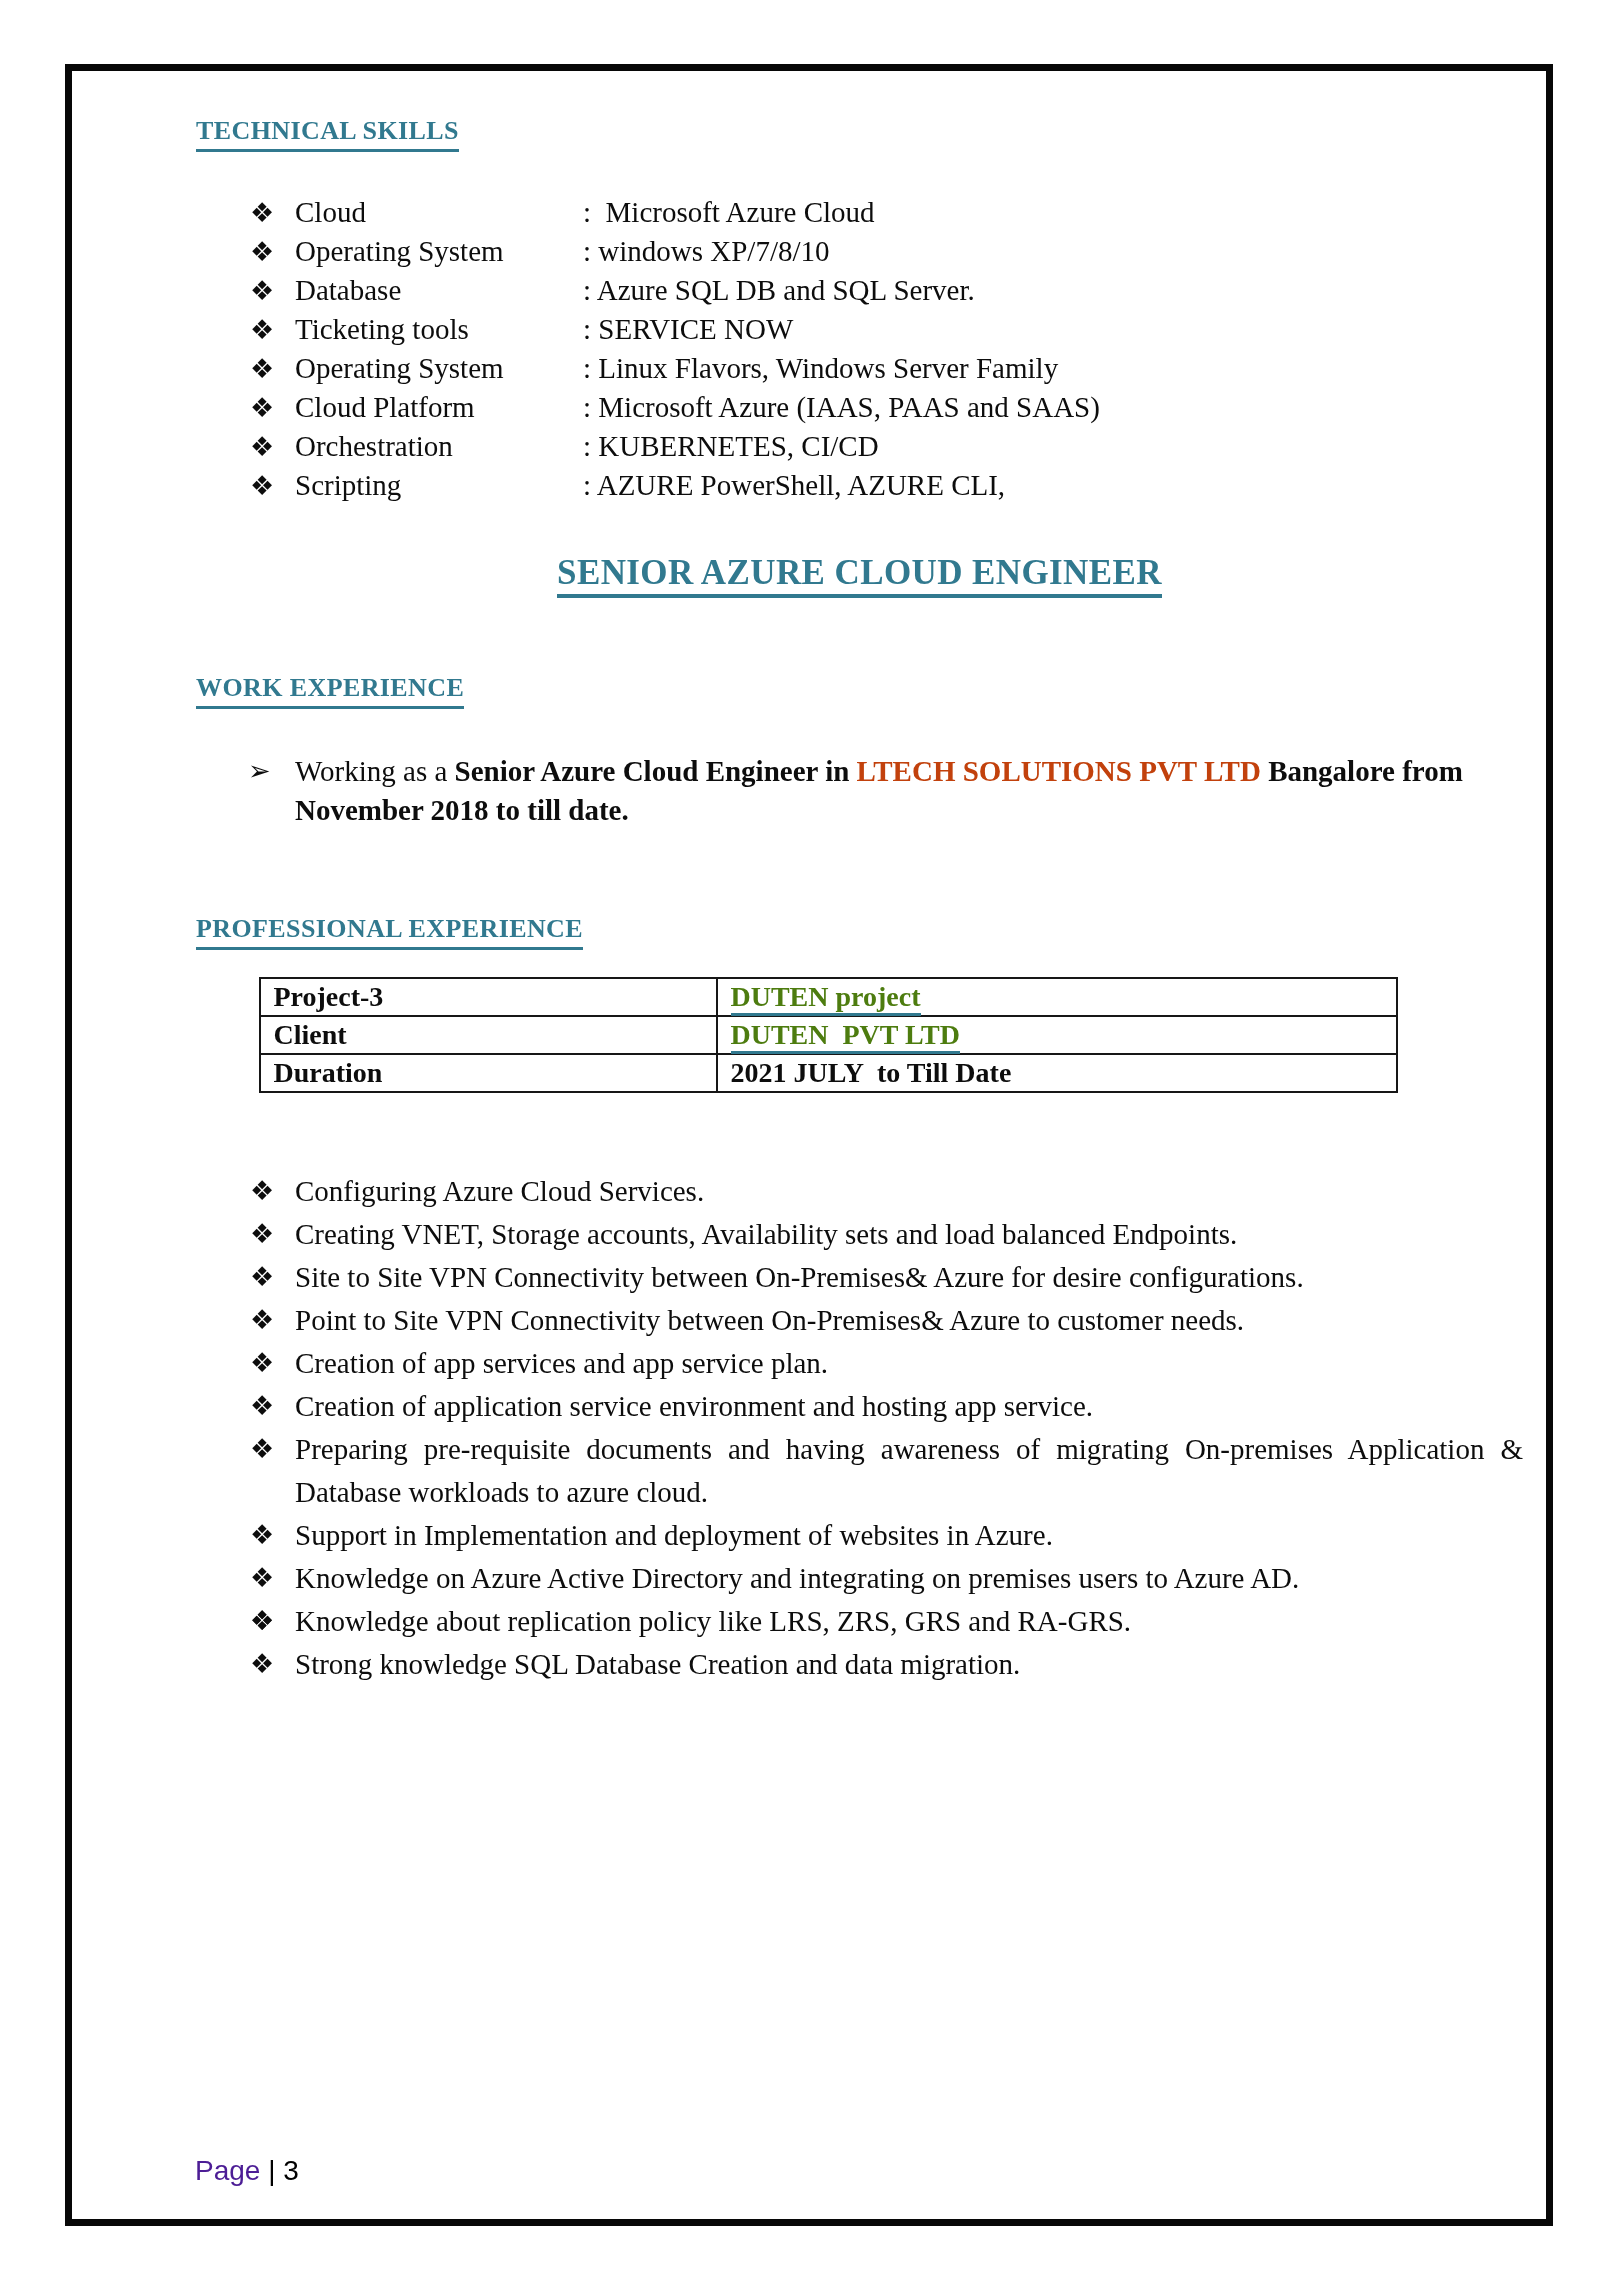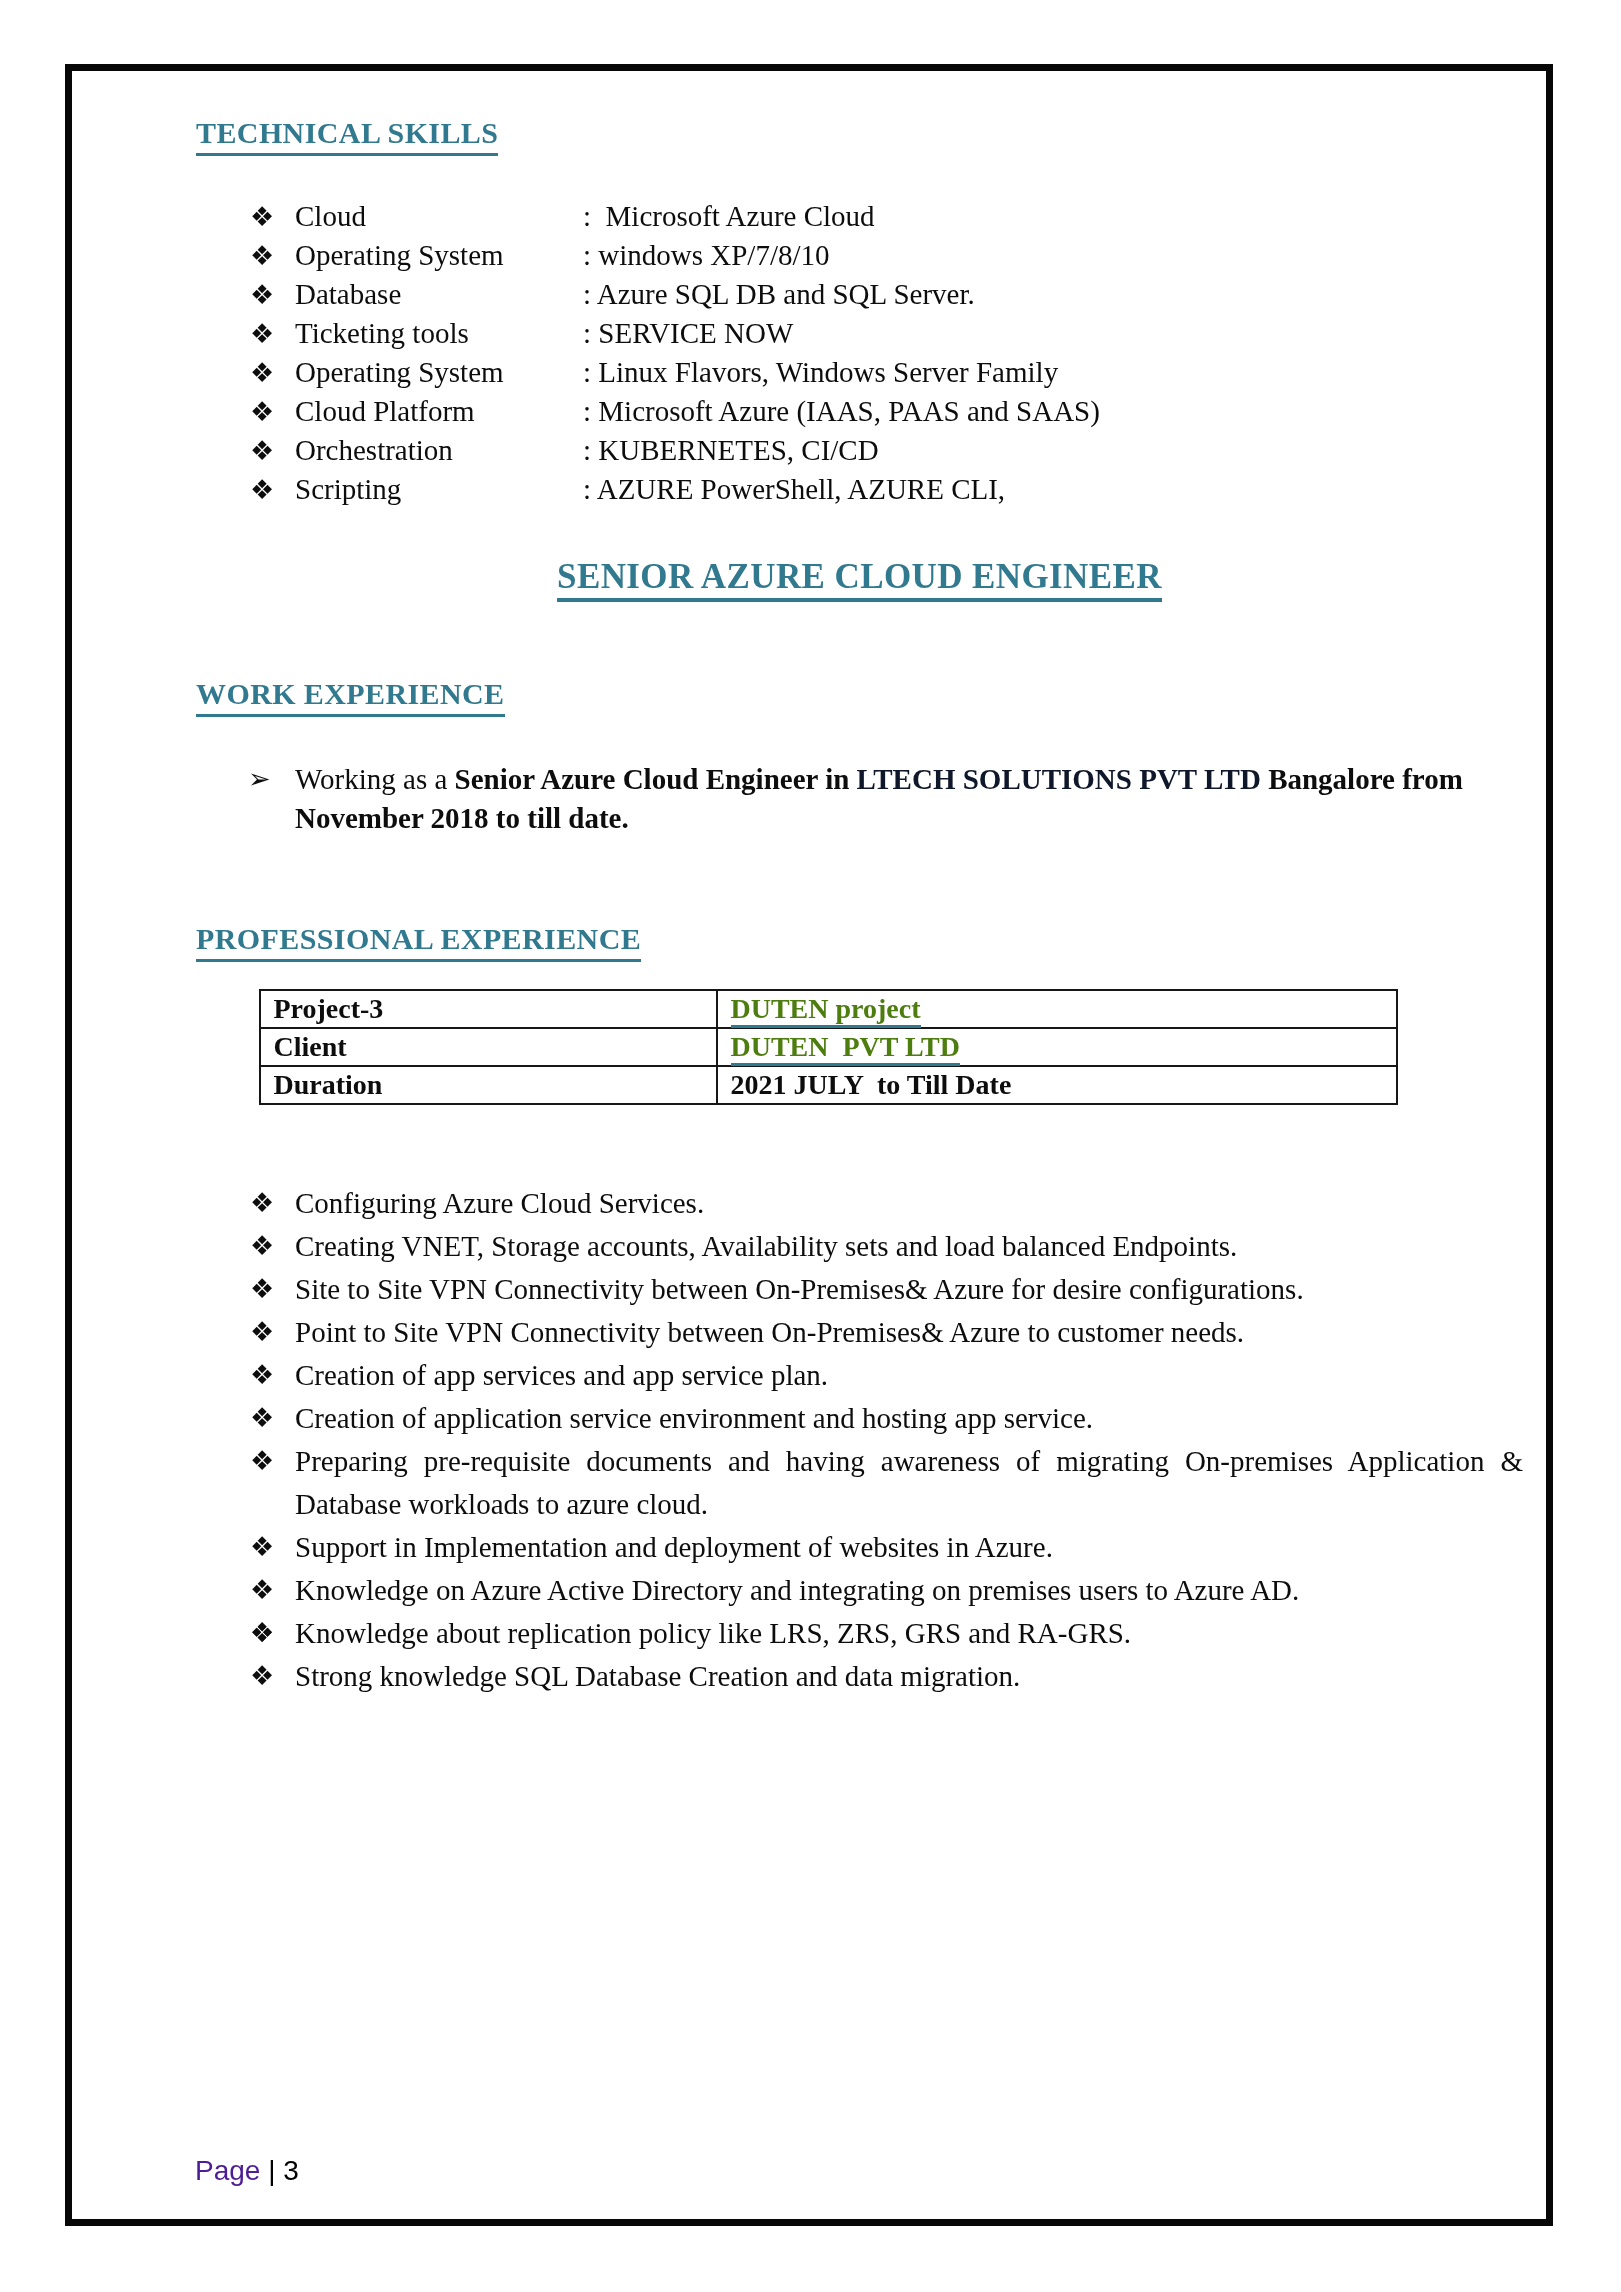--- a/index.html
+++ b/index.html
@@ -14,21 +14,21 @@
     width:1488px; height:2162px;
     border:7.2px solid #070707;
     background:#ffffff;
   }
   .content { padding:45px 23px 0 124px; }
 
   
   .section-heading { margin-top:0; }
   .section-heading .hd {
     display:inline-block;
-    font-size:30px; font-weight:bold; letter-spacing:0.4px;
+    font-size:26px; font-weight:bold; letter-spacing:0.4px;
     color:#31798f;
     border-bottom:3.6px solid #31798f;
     padding-bottom:2.7px;
   }
 
   
   .skills { margin-top:41px; font-size:29px; }
   .skill-row { line-height:38px; white-space:pre-wrap; }
   .skill-bullet { display:inline-block; width:45px; margin-left:54px; font-size:27px; }
   .skill-label { display:inline-block; width:288px; }
@@ -45,21 +45,21 @@
   }
 
   .work-heading { margin-top:75px; }
 
   .we-item {
     position:relative; margin:43px 0 0 99px;
     font-size:29px; line-height:39px; max-width:1245px;
   }
   .we-marker { position:absolute; left:-47px; top:0; font-size:27px; }
   .we-item .b { font-weight:bold; }
-  .we-item .link { font-weight:bold; color:#0f172a; }
+  .we-item .link { font-weight:bold; color:#c2410c; }
 
   .prof-heading { margin-top:84px; }
 
   
   .pe-table {
     margin:27px 0 0 63px; border-collapse:collapse;
     width:1139px; font-size:28px;
   }
   .pe-table td {
     border:2.7px solid #161616; height:38px;

